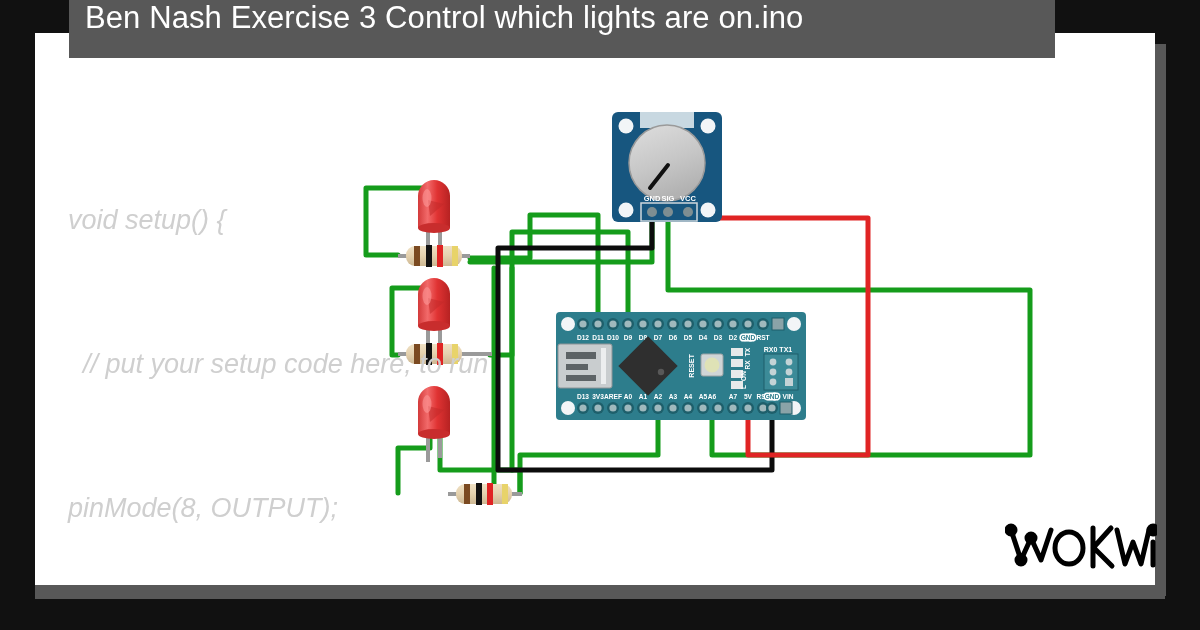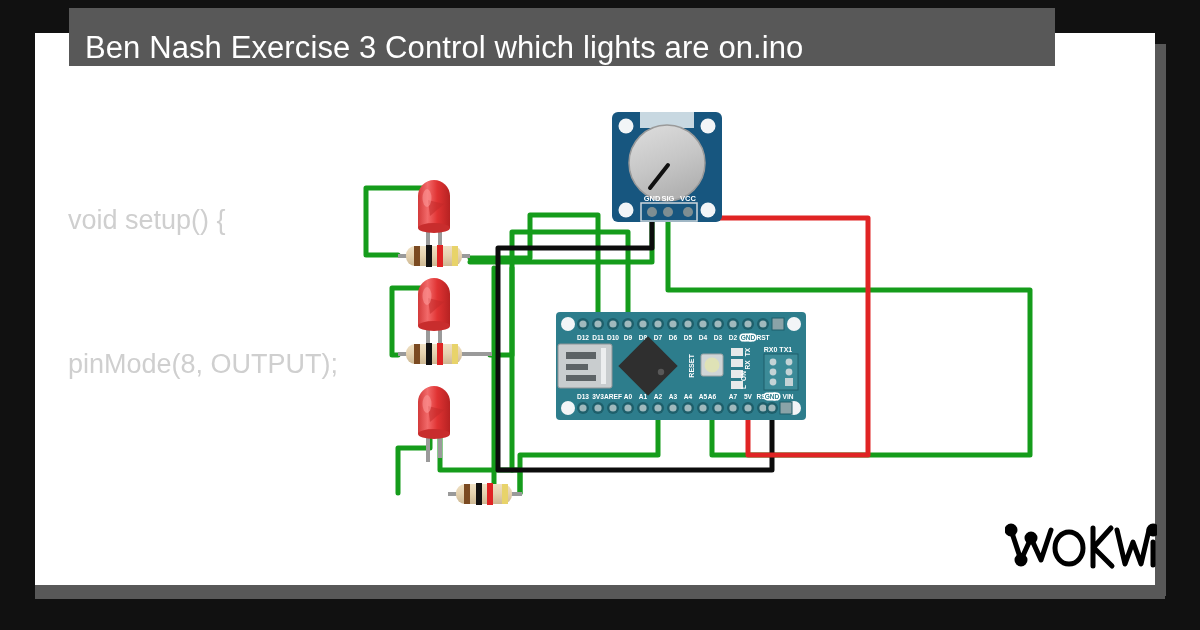--- a/index.html
+++ b/index.html
@@ -5,30 +5,30 @@
   html,body{margin:0;padding:0;background:#111111;}
   body{width:1200px;height:630px;overflow:hidden;font-family:"Liberation Sans",sans-serif;}
 
   #stage{position:relative;width:1200px;height:630px;background:#111111;}
 
   
   .card-shadow{position:absolute;left:46px;top:44px;width:1120px;height:552px;background:#585858;}
   .card{position:absolute;left:35px;top:33px;width:1120px;height:552px;background:#ffffff;}
 
   
-  .titlebar{position:absolute;left:69px;top:8px;width:986px;height:58px;background:#585858;
-            display:flex;align-items:flex-end;}
+  .titlebar{position:absolute;left:69px;top:0;width:986px;height:58px;background:#585858;
+            display:flex;align-items:flex-start;}
   .titlebar .title{color:#ffffff;font-size:31px;letter-spacing:.1px;padding-left:16px;
                    white-space:nowrap;font-weight:400;font-family:"Liberation Sans",sans-serif;}
 
   
   .code{position:absolute;left:68px;top:100px;width:760px;color:#cfcfcf;
         font-size:27px;line-height:48px;font-family:"Liberation Sans",sans-serif;
         white-space:pre;pointer-events:none;}
-  .code div{height:48px;}
+  .code div{height:48px;font-style:italic;}
 
   
   .code-clip{position:absolute;left:35px;top:585px;width:1130px;height:14px;background:#585858;}
 
   
   .wokwi{position:absolute;left:1005px;top:520px;font-size:46px;color:#000;
          font-family:"Liberation Sans",sans-serif;font-weight:700;letter-spacing:1px;}
 
   .circuit{position:absolute;left:0;top:0;width:1200px;height:630px;}
 </style>
@@ -285,20 +285,21 @@
       <rect x="456" y="484" width="56" height="20" rx="9" fill="url(#resBody)"></rect>
       <rect x="464" y="484" width="6" height="20" fill="#7b4a21"></rect>
       <rect x="476" y="483" width="6" height="22" fill="#111111"></rect>
       <rect x="487" y="483" width="6" height="22" fill="#e02424"></rect>
       <rect x="502" y="484" width="6" height="20" fill="#e8d36a"></rect>
     </g>
   </svg>
 
   <div class="code">
     <div>void setup() {</div>
+    <div>  // put your setup code here, to run</div>
     <div>pinMode(8, OUTPUT);</div>
     
     
     
     
     
     
     
   </div>
   <div class="code-clip"></div>

